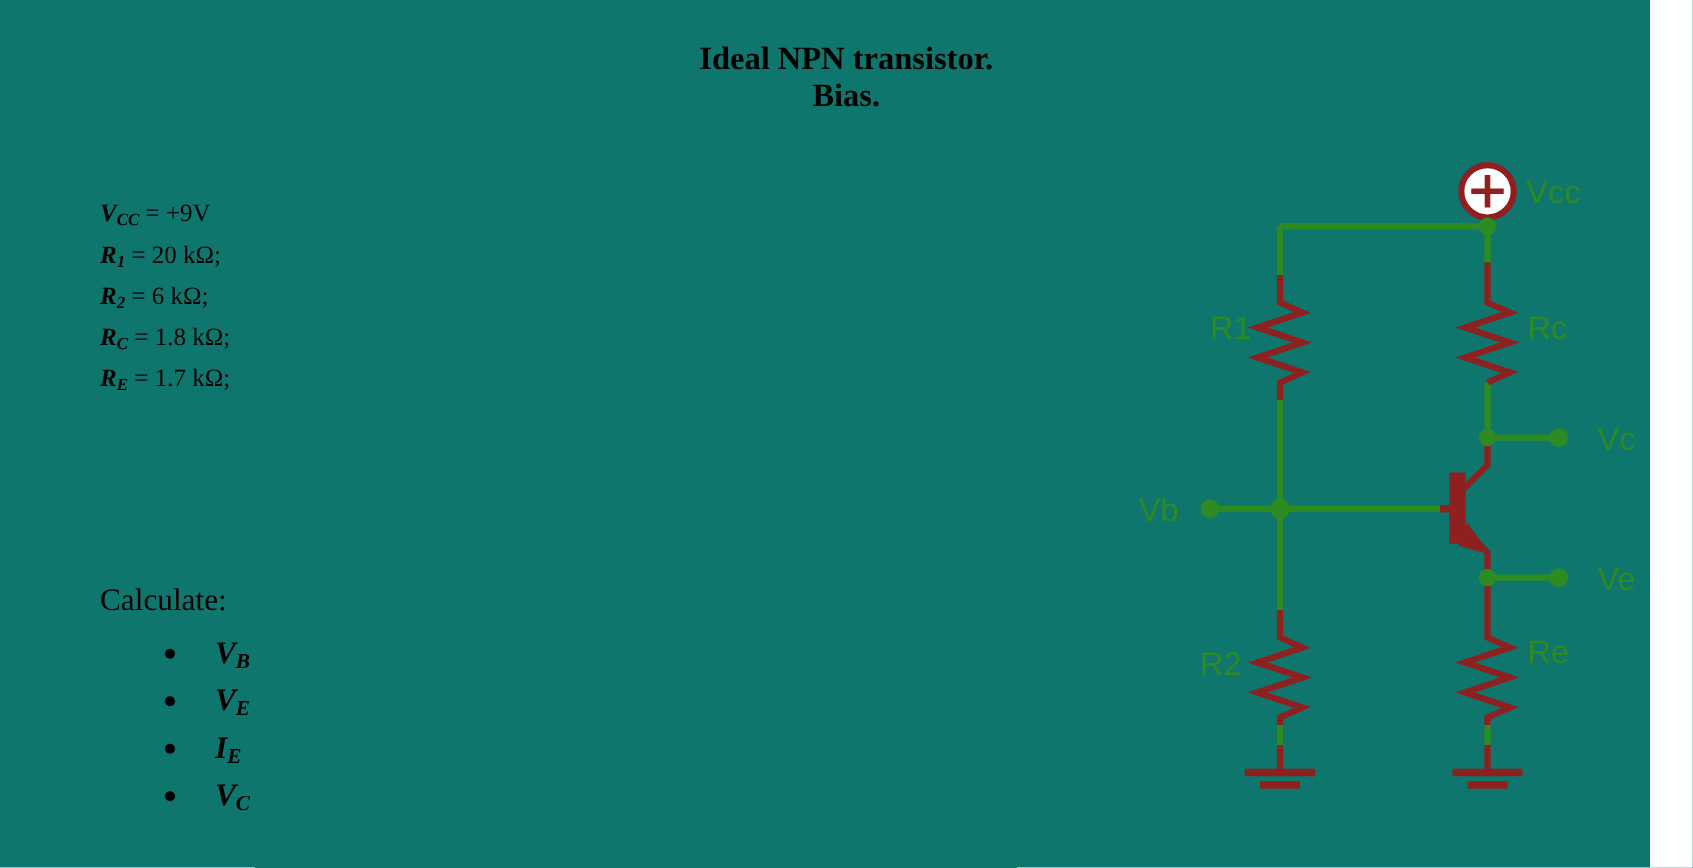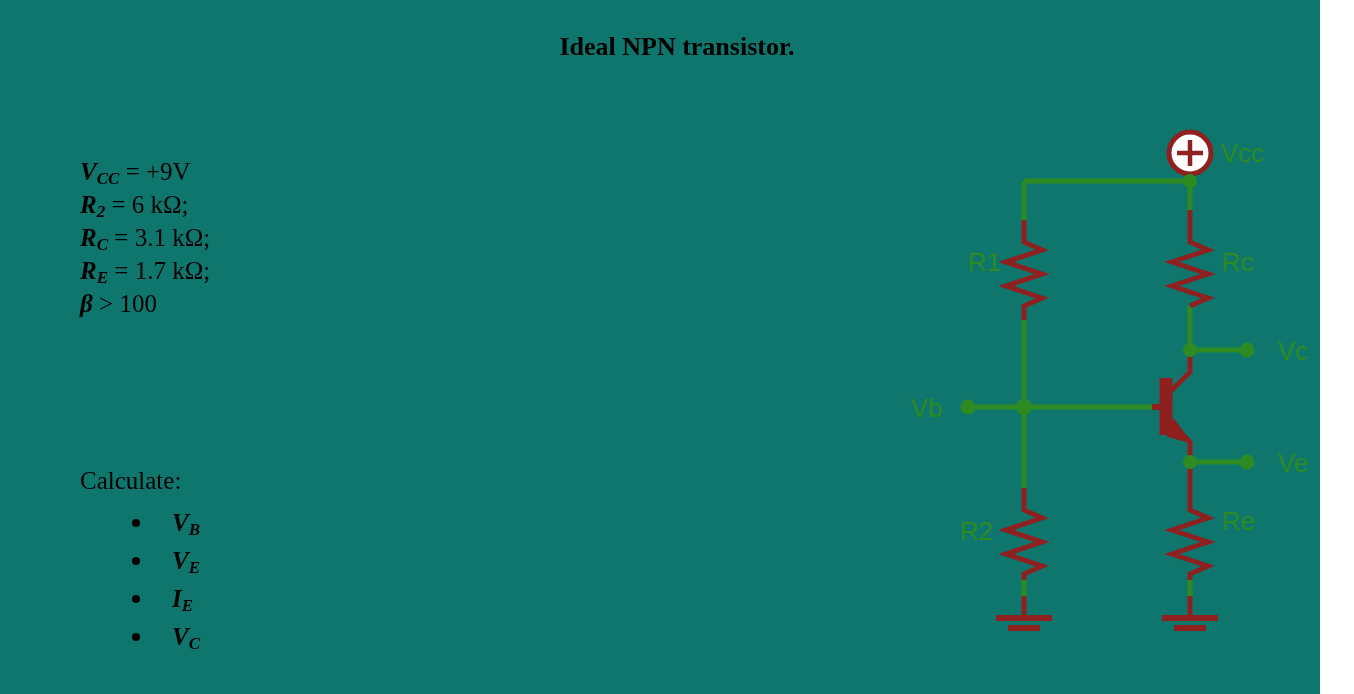--- a/index.html
+++ b/index.html
@@ -30,21 +30,21 @@
     color: #000000;
   }
   #title-block .tline { display: block; }
 
   
   #given-block {
     position: absolute;
     left: 80px;
     top: 155px;
     font-family: "Liberation Serif", serif;
-    font-size: 25px;
+    font-size: 20px;
     line-height: 33px;
     color: #000000;
     white-space: nowrap;
   }
   .given-row { display: block; height: 33px; }
   .sym {
     font-weight: bold;
     font-style: italic;
   }
   .sym sub {
@@ -111,42 +111,43 @@
     fill: #2e8b22;
   }
 </style>
 </head>
 <body>
 
 <div id="page">
 
   <div id="title-block">
     <span class="tline">Ideal NPN transistor.</span>
+    <span class="tline">Bias.</span>
   </div>
 
   <div id="given-block">
     <span class="given-row">
       <span class="sym"><span>V</span><sub>CC</sub></span>
       <span class="val">= +9V</span>
     </span>
     <span class="given-row">
+      <span class="sym"><span>R</span><sub>1</sub></span>
+      <span class="val">= 20 kΩ;</span>
+    </span>
+    <span class="given-row">
       <span class="sym"><span>R</span><sub>2</sub></span>
       <span class="val">= 6 kΩ;</span>
     </span>
     <span class="given-row">
       <span class="sym"><span>R</span><sub>C</sub></span>
-      <span class="val">= 3.1 kΩ;</span>
+      <span class="val">= 1.8 kΩ;</span>
     </span>
     <span class="given-row">
       <span class="sym"><span>R</span><sub>E</sub></span>
       <span class="val">= 1.7 kΩ;</span>
-    </span>
-    <span class="given-row">
-      <span class="sym"><span>β</span><sub></sub></span>
-      <span class="val">&gt; 100</span>
     </span>
   </div>
 
   <div id="calc-block">
     <span id="calc-title">Calculate:</span>
     <ul id="calc-list">
       <li>
         <span class="bullet"></span>
         <span><span>V</span><sub>B</sub></span>
       </li>

